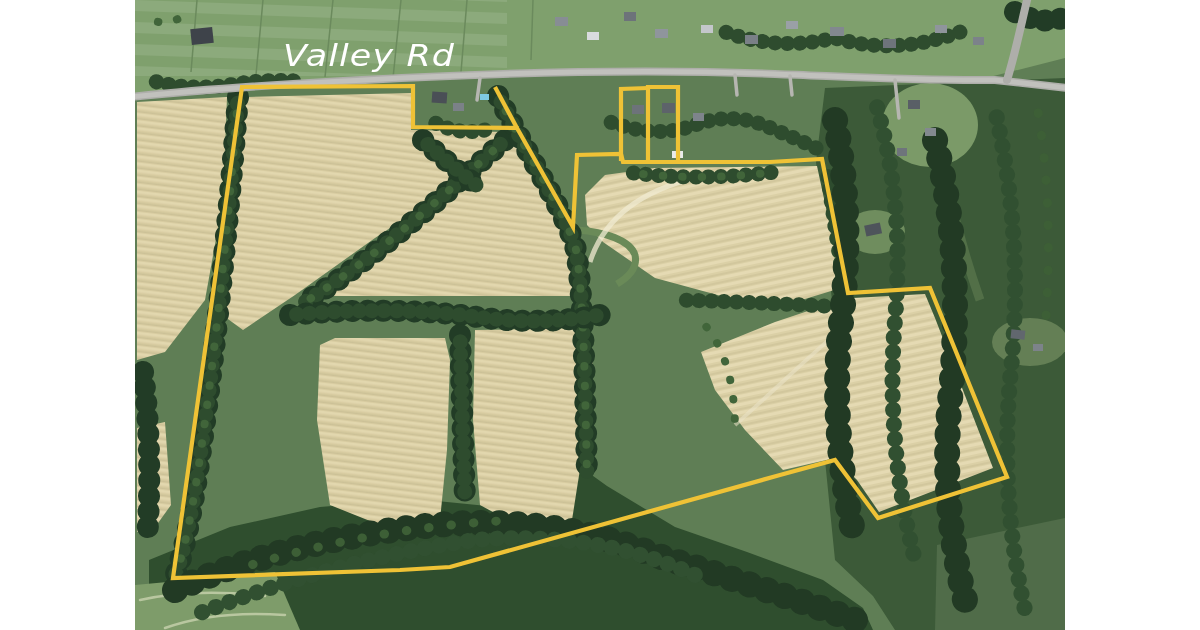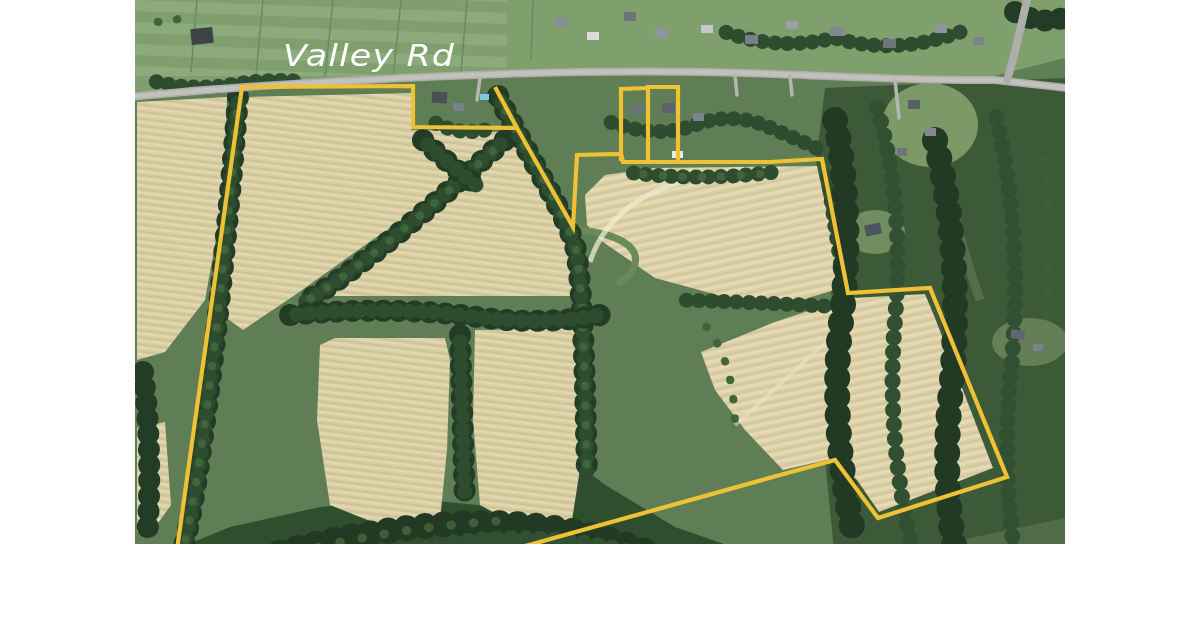--- a/index.html
+++ b/index.html
@@ -1,16 +1,16 @@
 <!DOCTYPE html>
 <html><head>
 <meta charset="utf-8">
 <style>
   html,body{margin:0;padding:0;background:#ffffff;}
-  .stage{position:relative;width:1200px;height:544px;background:#ffffff;overflow:hidden;
+  .stage{position:relative;width:1200px;height:630px;background:#ffffff;overflow:hidden;
          font-family:"DejaVu Sans","Liberation Sans",sans-serif;}
   .margin{position:absolute;top:0;width:135px;height:630px;background:#ffffff;}
   .margin.left{left:0;} .margin.right{right:0;}
   .photo{position:absolute;left:135px;top:0;width:930px;height:630px;}
   
   .tree{fill:none;stroke-linecap:round;}
   .t1{stroke:#223c26;stroke-width:22;stroke-dasharray:.5 15;}
   .t2{stroke:#2e4c2e;stroke-width:15;stroke-dasharray:.5 12;stroke-dashoffset:6;}
   .t3{stroke:#41653a;stroke-width:8;stroke-dasharray:.5 19;stroke-dashoffset:3;}
   .c1{stroke:#223a24;stroke-width:26;stroke-dasharray:.5 18;}

